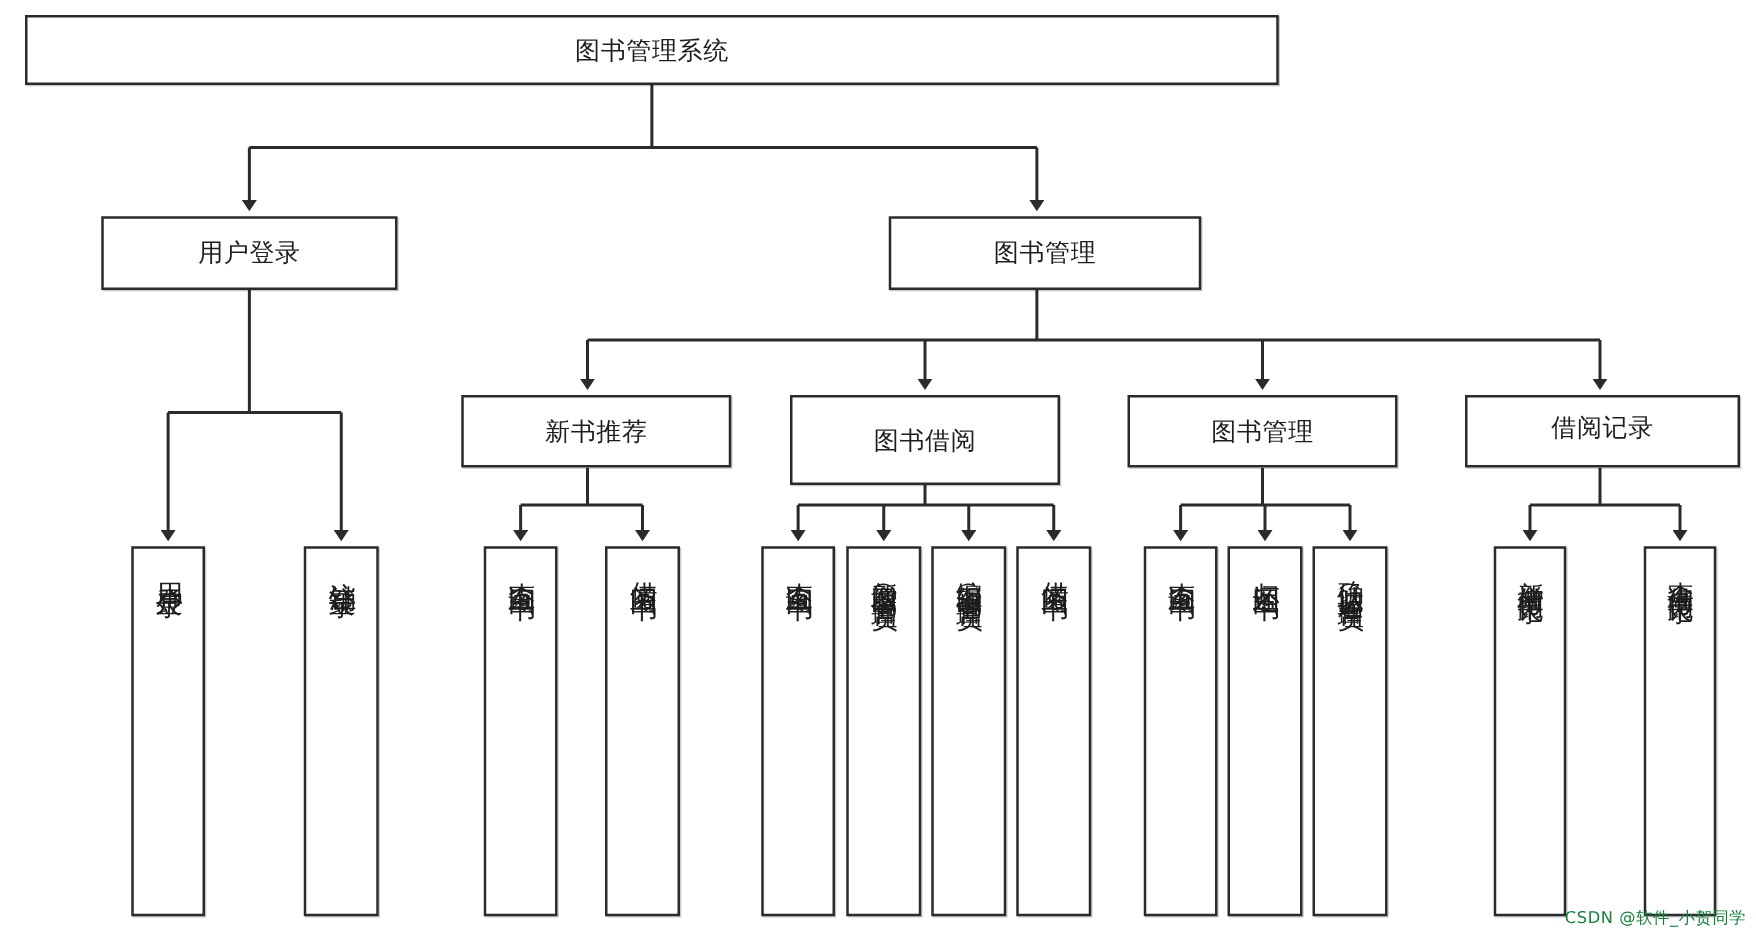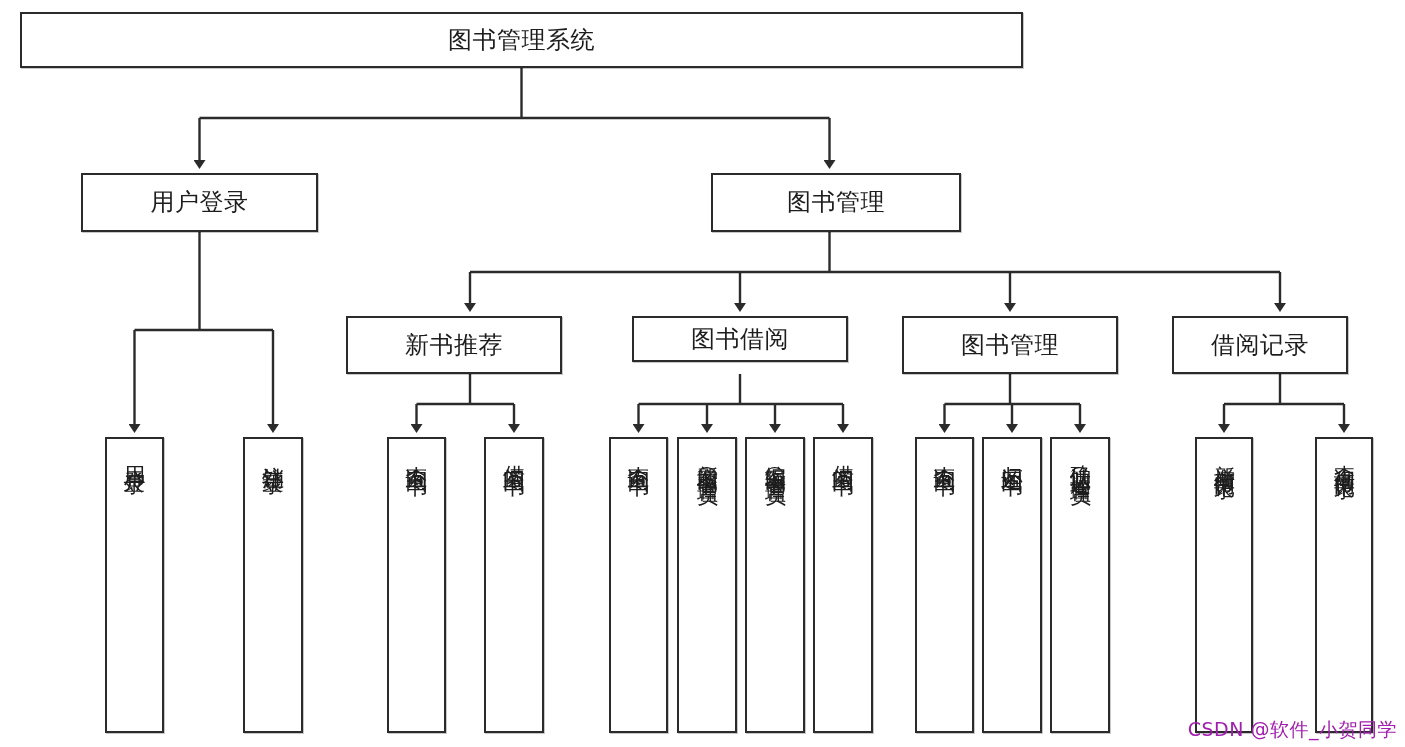--- a/index.html
+++ b/index.html
@@ -34,42 +34,42 @@
     box-shadow: 1px 1px 0 rgba(0,0,0,0.22);
   }
   .node .label {
     color: #1d1d1d;
     line-height: 1.12;
     letter-spacing: 0.5px;
     white-space: pre;
     text-align: center;
   }
   .node.h .label {
-    font-size: 24px;
+    font-size: 20px;
   }
   .node.v {
     align-items: flex-start;
     padding-top: 9px;
   }
   .node.v .label {
     writing-mode: vertical-rl;
     text-orientation: upright;
     font-size: 22px;
     letter-spacing: 3px;
     line-height: 1;
   }
   .node.leaf-tall .label {
     font-size: 21px;
   }
   #watermark {
     position: absolute;
     right: 8px;
     bottom: 4px;
-    font-size: 19px;
-    color: #a21caf;
+    font-size: 13px;
+    color: #15803d;
     letter-spacing: 0.5px;
     font-family: "DejaVu Sans", "Liberation Sans", sans-serif;
     white-space: pre;
   }
 </style>
 </head>
 <body>
 
 <div id="canvas">
   <svg id="svg-edges" viewBox="0 0 1405 747">
@@ -118,30 +118,30 @@
   <div id="node-layer">
       <div class="node h" style="left: 20px; top: 12px; width: 1003px; height: 56px;">
         <span class="label">图书管理系统</span>
       </div>
       <div class="node h" style="left: 81px; top: 173px; width: 237px; height: 59px;">
         <span class="label">用户登录</span>
       </div>
       <div class="node h" style="left: 711px; top: 173px; width: 250px; height: 59px;">
         <span class="label">图书管理</span>
       </div>
-      <div class="node h" style="left: 346px; top: 316px; width: 216px; height: 58px;">
+      <div class="node h" style="left: 369px; top: 316px; width: 216px; height: 58px;">
         <span class="label">新书推荐</span>
       </div>
-      <div class="node h" style="left: 632px; top: 316px; width: 216px; height: 46px;">
+      <div class="node h" style="left: 632px; top: 316px; width: 216px; height: 72px;">
         <span class="label">图书借阅</span>
       </div>
       <div class="node h" style="left: 902px; top: 316px; width: 216px; height: 58px;">
         <span class="label">图书管理</span>
       </div>
-      <div class="node h" style="left: 1172px; top: 316px; width: 176px; height: 58px;">
+      <div class="node h" style="left: 1172px; top: 316px; width: 220px; height: 58px; font-family: Liberation Mono, monospace;">
         <span class="label">借阅记录</span>
       </div>
       <div class="node v" style="left: 105px; top: 437px; width: 59px; height: 296px;">
         <span class="label">用户登录</span>
       </div>
       <div class="node v" style="left: 243px; top: 437px; width: 60px; height: 296px;">
         <span class="label">注销登录</span>
       </div>
       <div class="node v" style="left: 387px; top: 437px; width: 59px; height: 296px;">
         <span class="label">查询图书</span>

